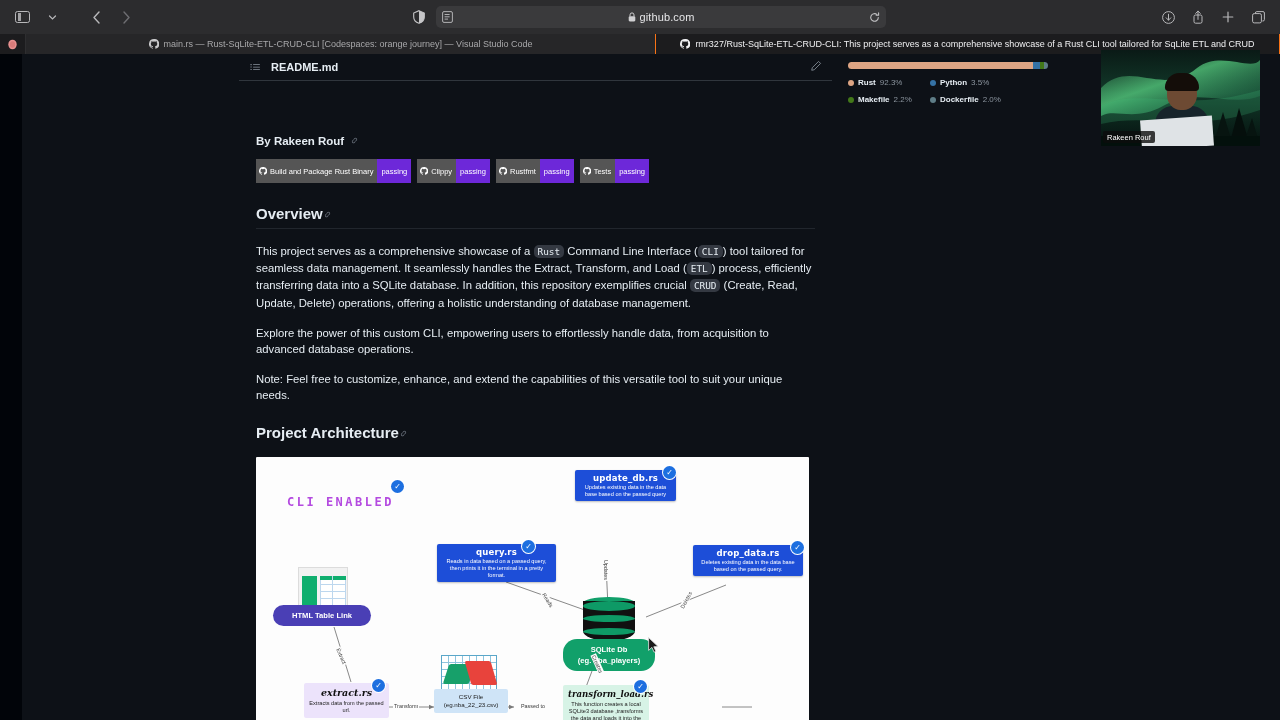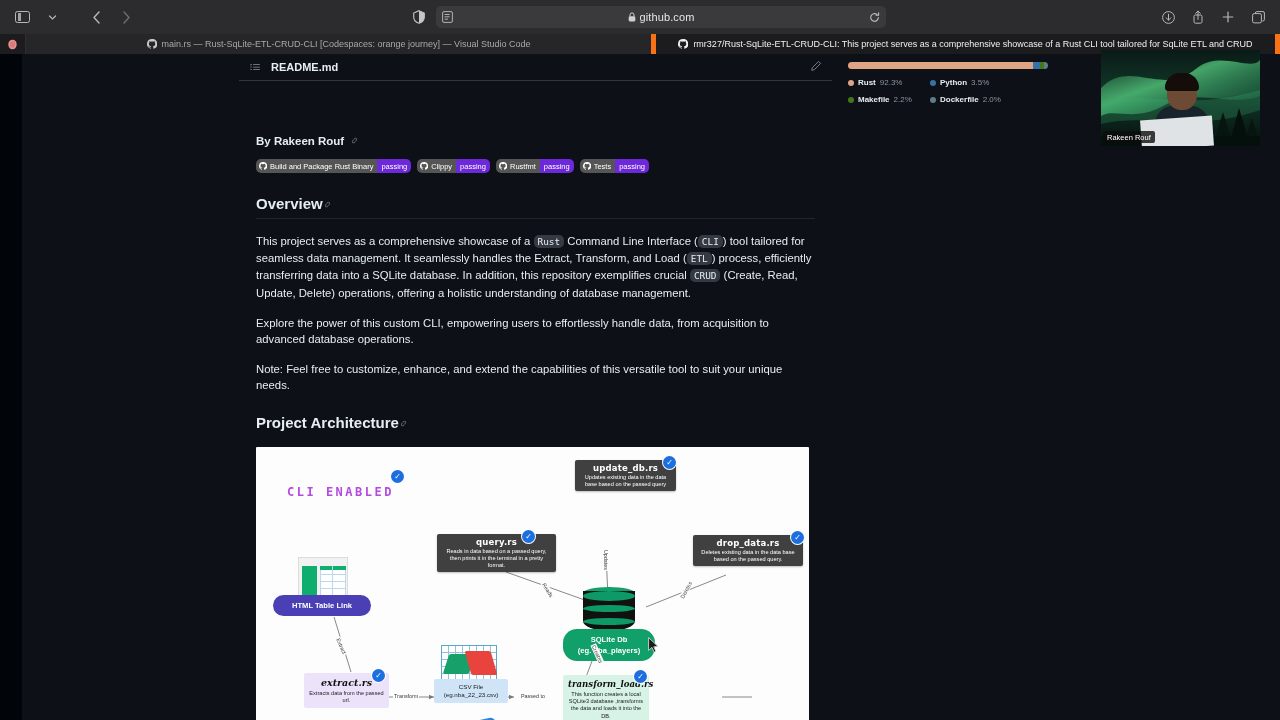--- a/index.html
+++ b/index.html
@@ -50,21 +50,21 @@
     position: absolute; left: 0; top: 34px; width: 1280px; height: 20px;
     background: #1c1c1e; display: flex; align-items: stretch;
   }
   #tab-pinned {
     width: 26px; display:flex; align-items:center; justify-content:center;
     background:#1c1c1e; border-right: 1px solid #2e2e30;
   }
   .tab {
     display: flex; align-items: center; justify-content: center; gap: 5px;
     font-size: 9px; height: 20px; overflow: hidden; white-space: nowrap;
-    border-right: 5px solid #f97316;
+    border-right: 1px solid #f97316;
   }
   #tab-vscode { width: 630px; background: #262628; color: #a8a8aa; }
   #tab-github { flex: 1; background: #1c1c1e; color: #f0f0f2; }
   .tab-ico { width: 10px; height: 10px; display:flex; align-items:center; justify-content:center; flex:0 0 auto;}
 
   
   #page {
     position: absolute; left: 0; top: 54px; width: 1280px; height: 666px;
     background: #0d1117; overflow: hidden;
   }
@@ -92,22 +92,22 @@
     display: flex; align-items: baseline; 
   }
   .md-h2.withrule { padding-bottom: 6px; border-bottom: 1px solid #21262d; }
   .anchor { color: #6e7681; font-size: 9px; }
 
   #byline-row { display: flex; align-items: baseline; gap: 6px; margin-top: 34px; }
   #byline { font-size: 11.5px; font-weight: bold; color: #e6edf3; }
 
   #badges { display: flex; gap: 6px; margin-top: 12px; }
   .badge {
-    display: flex; align-items: stretch; height: 14px;
-    border-radius: 5px; overflow: hidden; font-size: 7.5px;
+    display: flex; align-items: stretch; height: 24px;
+    border-radius: 0; overflow: hidden; font-size: 7.5px;
   }
   .badge-left {
     background: #555; color: #fff; display: flex; align-items: center; gap: 3px;
     padding: 0 4px 0 3px;
   }
   .badge-right {
     background: #6d28d9; color: #fff; display: flex; align-items: center; padding: 7px 4px;
   }
   .gh-mark { width: 8px; height: 8px; display:flex; }
 
@@ -123,21 +123,21 @@
   
   #arch-image {
     margin-top: 16px; width: 553px; height: 290px;
     background: #fdfdfd; position: relative; overflow: hidden;
     border-radius: 1px;
   }
   #arch-svg { position:absolute; left:0; top:0; }
   .dnode { position: absolute; }
 
   .card-red {
-    background:#404040; color:#fff; border-radius:2px; padding:3px 4px;
+    background:#1d4ed8; color:#fff; border-radius:2px; padding:3px 4px;
     box-shadow:0 1px 2px rgba(0,0,0,.25);
   }
   .card-red .t { font-size:8.5px; font-weight:bold; text-align:center; font-family:"DejaVu Sans", sans-serif; letter-spacing:.2px;}
   .card-red .d { font-size:5.6px; line-height:7.2px; text-align:center; margin-top:1px; }
 
   .card-purple { background:#ece3fb; border-radius:2px; padding:4px 5px; }
   .card-purple .t { font-size:9.5px; font-weight:bold; text-align:center; color:#111; font-family:"DejaVu Serif", serif; font-style:italic; }
   .card-purple .d { font-size:5.6px; line-height:7.4px; text-align:center; color:#222; margin-top:2px;}
 
   .card-mint { background:#d7f3e6; border-radius:2px; padding:4px 5px; }

